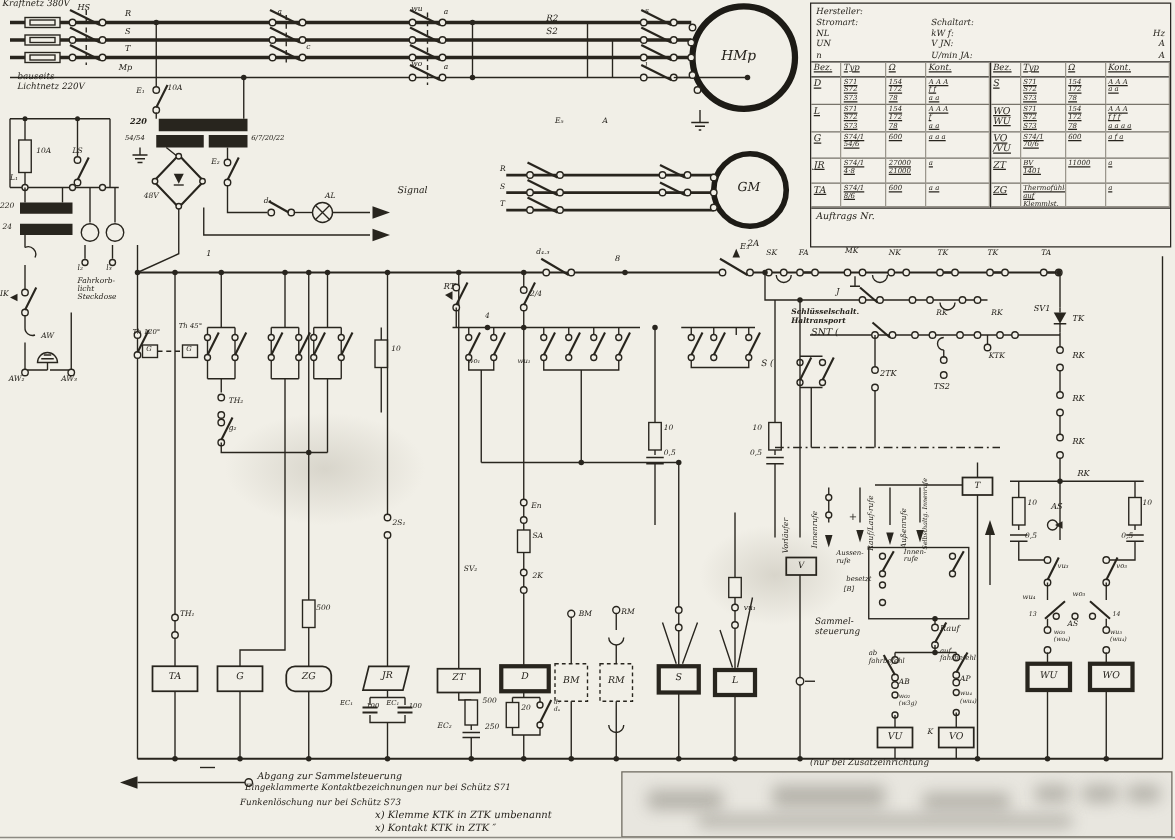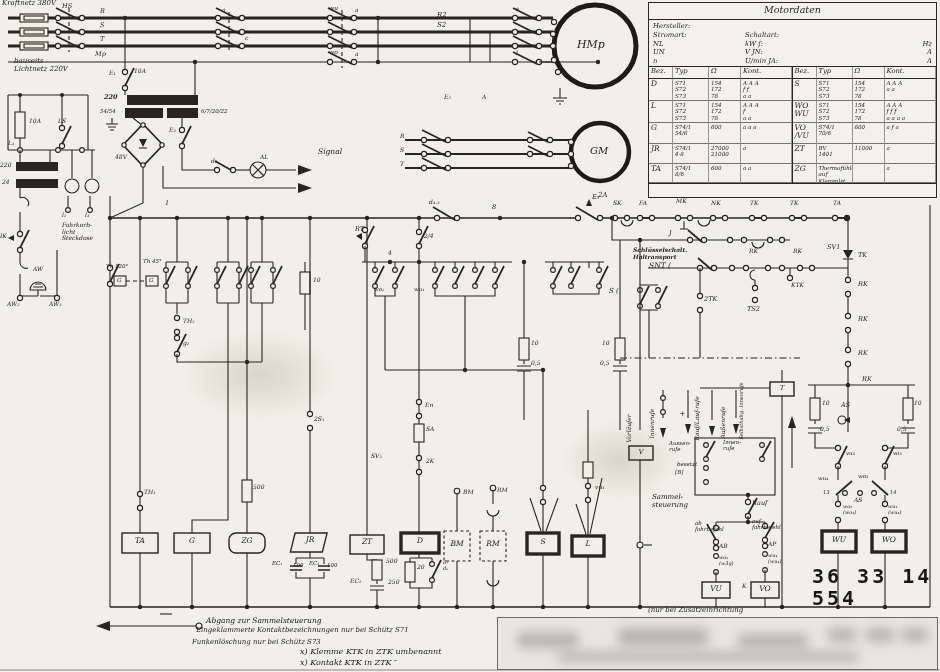--- a/index.html
+++ b/index.html
@@ -18,21 +18,21 @@
   
   .mt{position:absolute;left:648px;top:2px;width:289px;height:196px;border:1.6px solid #2a2722;
       background:#f3f1ea;font-style:italic;z-index:3;box-sizing:border-box;}
   .mt-title{height:15px;border-bottom:1.4px solid #2a2722;text-align:center;font-size:9.5px;padding-top:1px;}
   .mt-info{height:47px;border-bottom:1.6px solid #2a2722;font-size:6.8px;padding:2px 4px 1px 4px;
            display:flex;flex-direction:column;justify-content:space-between;box-sizing:border-box;}
   .mt-ir{display:flex}
   .mt-ir .c1{width:92px}.mt-ir .c2{flex:1}.mt-ir .c3{width:26px;text-align:right}
   .mt-main{display:flex;height:117px;border-bottom:1.4px solid #2a2722;box-sizing:border-box;}
   .mt-half{width:50%;display:grid;grid-template-columns:24px 36px 32px 1fr;
-           grid-template-rows:12px 22px 22px 21px 20px auto;font-size:5.6px;box-sizing:border-box;}
+           grid-template-rows:12px 22px 22px 21px 20px auto;font-size:5.6px;box-sizing:border-box;text-decoration:underline;}
   .mt-half.lft{border-right:1.4px solid #2a2722;}
   .mt-c{border-bottom:.6px solid #77736a;border-right:.6px solid #9a968c;
         padding:1px 1px 0 2px;white-space:pre-line;line-height:1.12;overflow:hidden;}
   .mt-h{font-size:6.8px;border-bottom:1.2px solid #2a2722;}
   .mt-bez{font-size:7.5px;}
   .mt-foot{font-size:7.5px;padding:1px 4px;}
   
   .redact{position:absolute;left:497px;top:617px;width:439px;height:51px;background:#e8e6df;
           border:1px solid #6d695f;z-index:2;overflow:hidden;}
   .blob{position:absolute;background:#8e8b82;filter:blur(6px);border-radius:4px;opacity:.55;}
@@ -626,21 +626,20 @@
     <g>
       <path class="blk" d="M110 621 L110 631 L96 626 Z"></path>
       <path class="w" d="M110 626 H196"></path>
         <circle class="t" cx="199" cy="626" r="3"></circle>
       <path class="w" d="M0 670 H940" stroke-opacity="0.5"></path>
       <path class="w" d="M160 614 H172"></path>
     </g>
   </svg>
 
   <div class="mt">
-    <div class="mt-title">Motordaten</div>
     <div class="mt-info">
       <div class="mt-ir">
           <span class="c1">Hersteller:</span>
           <span class="c2"></span>
           <span class="c3"></span>
         </div>
       <div class="mt-ir">
           <span class="c1">Stromart:</span>
           <span class="c2">Schaltart:</span>
           <span class="c3"></span>
@@ -740,20 +739,21 @@
 1401</div>
         <div class="mt-c">11000</div>
         <div class="mt-c">a</div>
         <div class="mt-c mt-bez">ZG</div>
         <div class="mt-c">Thermofühlersatz
 auf Klemmlst. ZT</div>
         <div class="mt-c"></div>
         <div class="mt-c">a</div>
       </div>
     </div>
+    <div class="mt-foot">Auftrags Nr.</div>
   </div>
 
   <span class="lb s7" style="left:2px;top:0px">Kraftnetz 380V</span>
   <span class="lb s65" style="left:62px;top:3px">HS</span>
   <span class="lb s65" style="left:100px;top:8px">R</span>
   <span class="lb s65" style="left:100px;top:22px">S</span>
   <span class="lb s65" style="left:100px;top:36px">T</span>
   <span class="lb s65" style="left:95px;top:51px">Mp</span>
   <span class="lb s6" style="left:109px;top:70px">E₁</span>
   <span class="lb s6" style="left:134px;top:68px">10A</span>
@@ -919,21 +919,20 @@
   <span class="lb s75 ctr" style="left:480px;top:540px;width:26px">RM</span>
   <span class="lb s75 ctr" style="left:527px;top:538px;width:32px">S</span>
   <span class="lb s75 ctr" style="left:572px;top:540px;width:32px">L</span>
   <span class="lb s75 ctr" style="left:702px;top:585px;width:28px">VU</span>
   <span class="lb s75 ctr" style="left:751px;top:585px;width:28px">VO</span>
   <span class="lb s75 ctr" style="left:822px;top:536px;width:34px">WU</span>
   <span class="lb s75 ctr" style="left:872px;top:536px;width:34px">WO</span>
   <span class="lb s7 ctr" style="left:629px;top:449px;width:24px">V</span>
   <span class="lb s7 ctr" style="left:770px;top:385px;width:24px">T</span>
 
-  <span class="lb stamp" style="left:812px;top:565px">36 33 14 554</span>
 
   <span class="lb s75" style="left:206px;top:617px">Abgang zur Sammelsteuerung</span>
   <span class="lb s7" style="left:196px;top:627px">Eingeklammerte Kontaktbezeichnungen nur bei Schütz S71</span>
   <span class="lb s7" style="left:192px;top:639px">Funkenlöschung nur bei Schütz S73</span>
   <span class="lb s8" style="left:300px;top:648px">x) Klemme KTK in ZTK umbenannt</span>
   <span class="lb s8" style="left:300px;top:659px">x) Kontakt KTK in ZTK    ″</span>
   <span class="lb s7" style="left:648px;top:607px">(nur bei Zusatzeinrichtung</span>
 
   <div class="redact">
     <div class="blob" style="left:20px;top:14px;width:60px;height:16px"></div>

